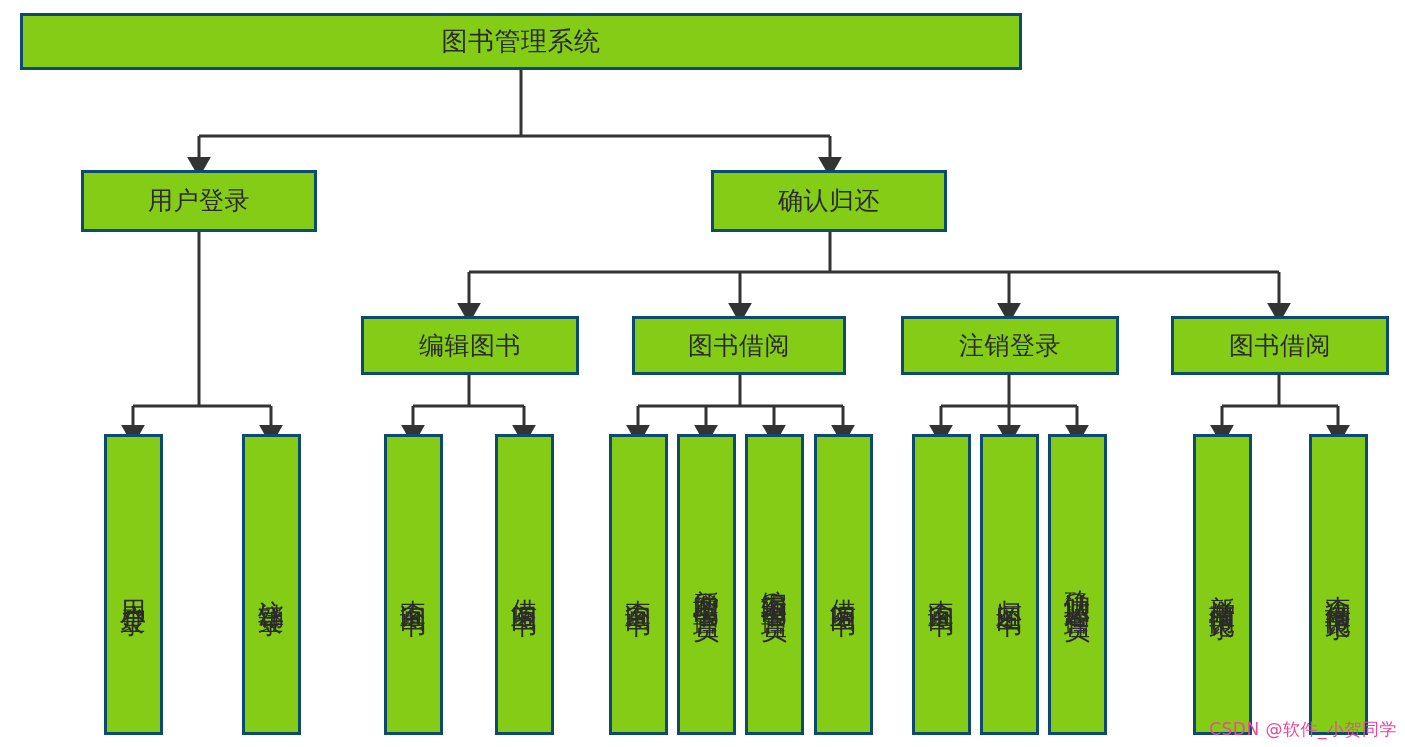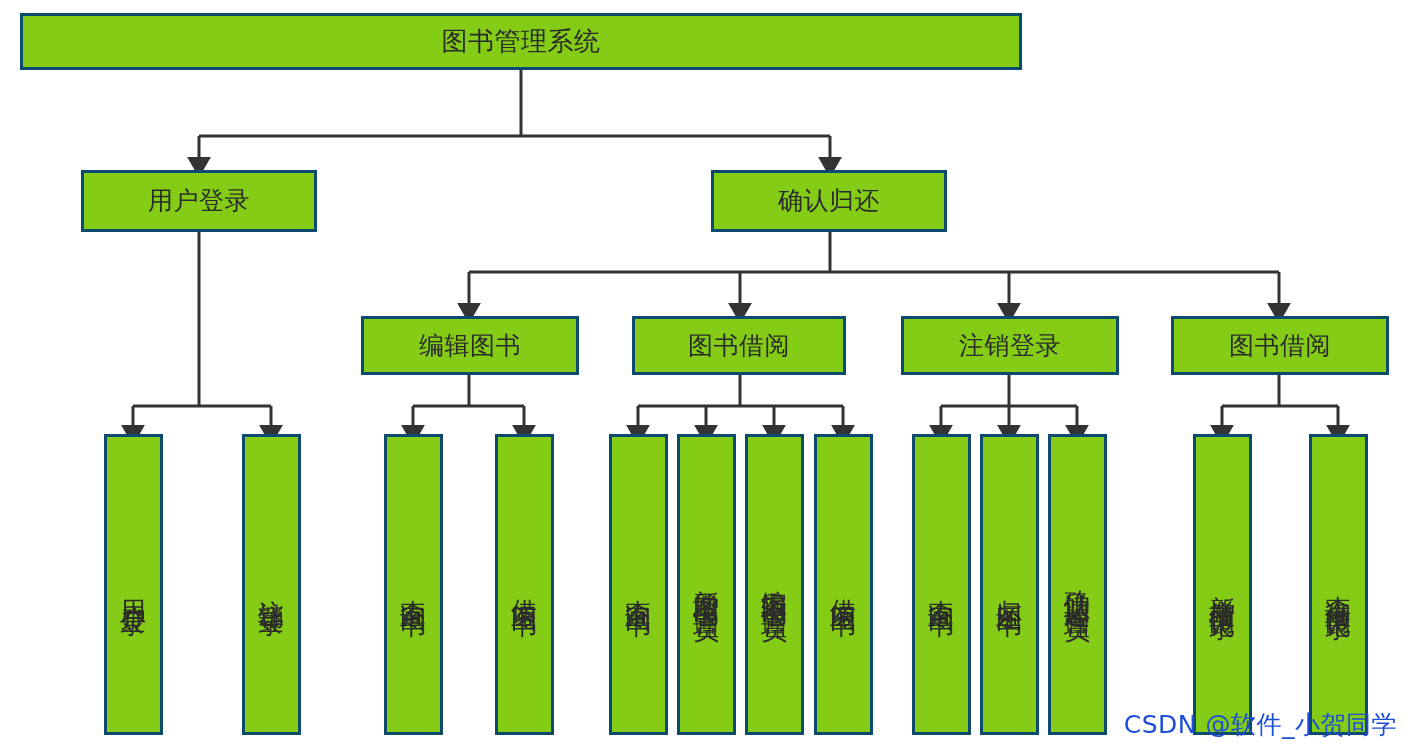--- a/index.html
+++ b/index.html
@@ -60,22 +60,22 @@
     text-orientation: upright;
     font-size: 26px;
     letter-spacing: 4px;
     line-height: 1;
     white-space: nowrap;
   }
   .watermark {
     position: absolute;
     right: 8px;
     bottom: 6px;
-    font-size: 25px;
-    color: #1d4ed8;
+    font-size: 17px;
+    color: #ec4899;
     letter-spacing: 0.5px;
     white-space: nowrap;
   }
 </style>
 </head>
 <body>
 
 <div id="diagram-root">
 
   <svg class="wires" viewBox="0 0 1405 747">

